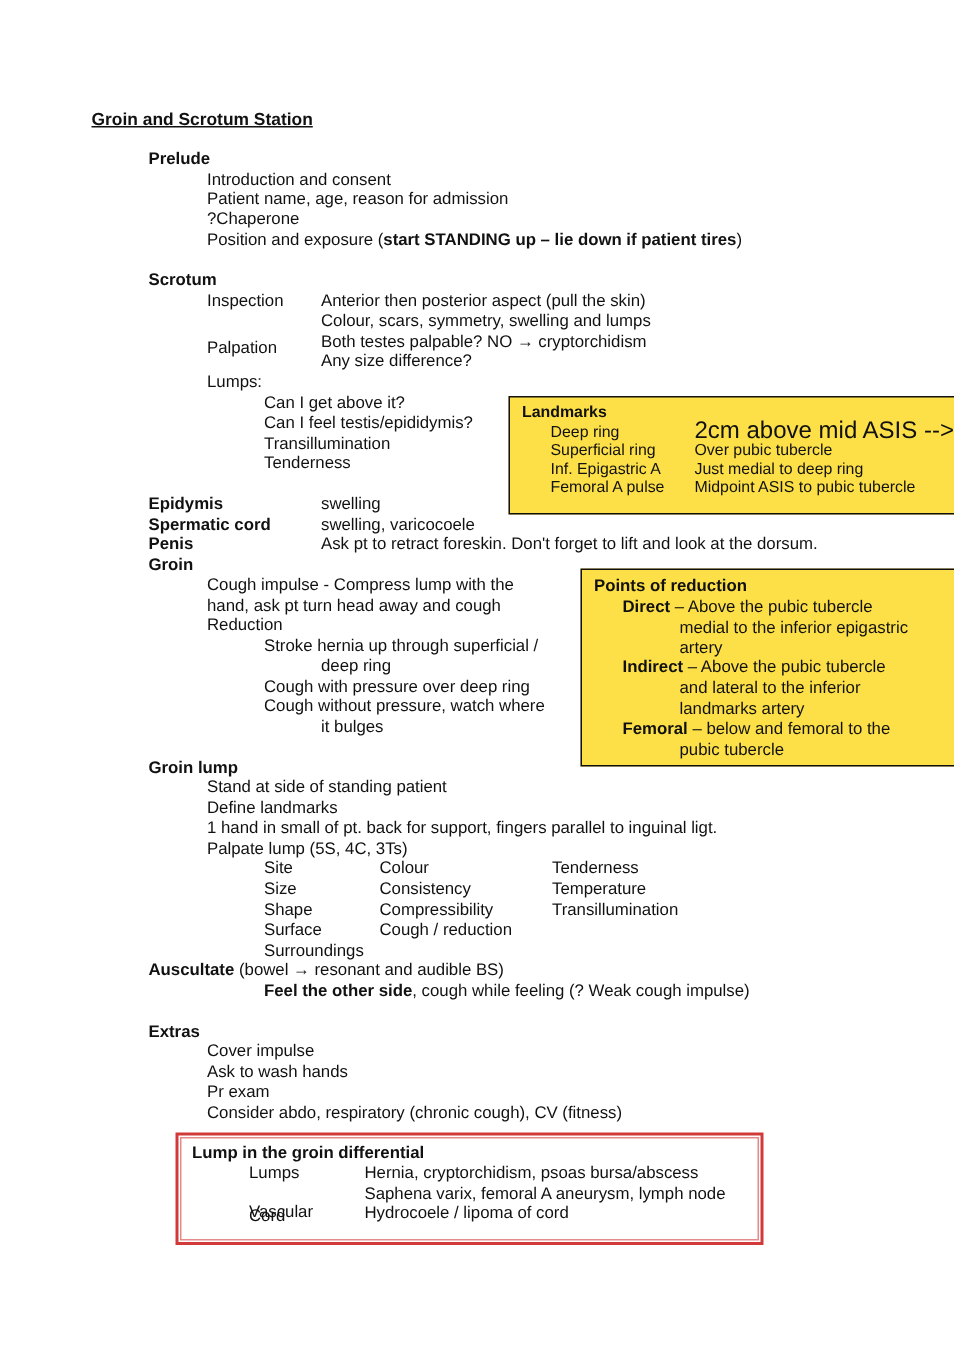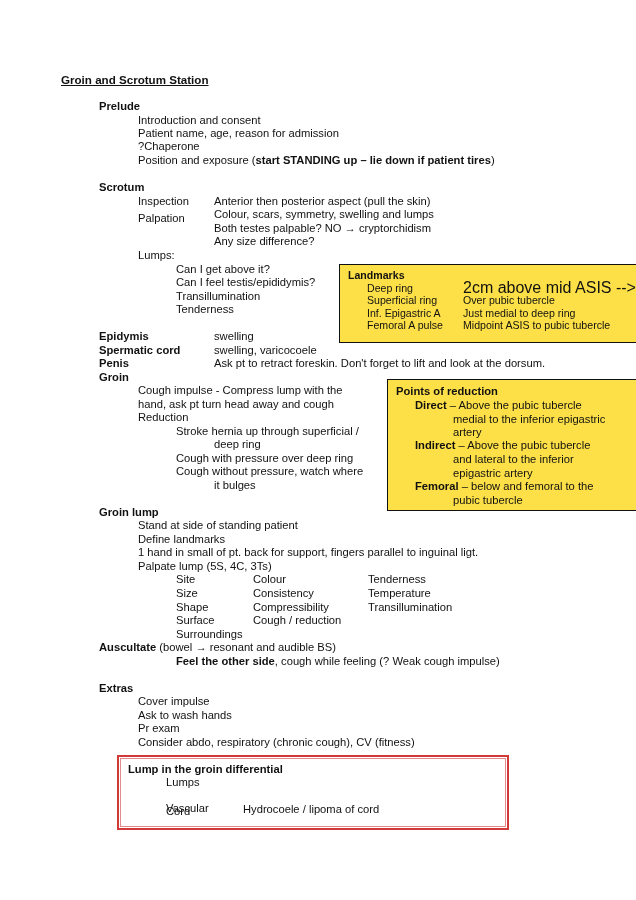--- a/index.html
+++ b/index.html
@@ -23,21 +23,21 @@
 <div class="t" style="left:138px;top:127px;">Patient name, age, reason for admission</div>
 <div class="t" style="left:138px;top:140px;">?Chaperone</div>
 <div class="t" style="left:138px;top:154px;">
   <span>Position and exposure (</span><span class="b">start STANDING up – lie down if patient tires</span><span>)</span>
 </div>
 
 <div class="t b" style="left:99px;top:181px;">Scrotum</div>
 <div class="t" style="left:138px;top:195px;">Inspection</div>
 <div class="t" style="left:214px;top:195px;">Anterior then posterior aspect (pull the skin)</div>
 <div class="t" style="left:214px;top:208px;">Colour, scars, symmetry, swelling and lumps</div>
-<div class="t" style="left:138px;top:212px;text-align:right;">Palpation</div>
+<div class="t" style="left:138px;top:226px;text-align:right;">Palpation</div>
 <div class="t" style="left:214px;top:222px;">Both testes palpable? NO → cryptorchidism</div>
 <div class="t" style="left:214px;top:235px;">Any size difference?</div>
 <div class="t" style="left:138px;top:249px;">Lumps:</div>
 <div class="t" style="left:176px;top:263px;">Can I get above it?</div>
 <div class="t" style="left:176px;top:276px;">Can I feel testis/epididymis?</div>
 <div class="t" style="left:176px;top:290px;">Transillumination</div>
 <div class="t" style="left:176px;top:303px;">Tenderness</div>
 
 <div class="box" style="left:339px;top:264px;width:288px;height:77px;">
   <div class="t b" style="left:8px;top:4px;font-size:10.6px;">Landmarks</div>
@@ -72,21 +72,21 @@
   <div class="t b" style="left:8px;top:5px;">Points of reduction</div>
   <div class="t" style="left:27px;top:19px;">
     <span class="b">Direct</span> <span>– Above the pubic tubercle</span>
   </div>
   <div class="t" style="left:65px;top:33px;">medial to the inferior epigastric</div>
   <div class="t" style="left:65px;top:46px;text-align:right;">artery</div>
   <div class="t" style="left:27px;top:59px;">
     <span class="b">Indirect</span> <span>– Above the pubic tubercle</span>
   </div>
   <div class="t" style="left:65px;top:73px;">and lateral to the inferior</div>
-  <div class="t" style="left:65px;top:87px;">epigastric artery</div>
+  <div class="t" style="left:65px;top:87px;">landmarks artery</div>
   <div class="t" style="left:27px;top:100px;">
     <span class="b">Femoral</span> <span>– below and femoral to the</span>
   </div>
   <div class="t" style="left:65px;top:114px;">pubic tubercle</div>
 </div>
 
 <div class="t b" style="left:99px;top:506px;">Groin lump</div>
 <div class="t" style="left:138px;top:519px;">Stand at side of standing patient</div>
 <div class="t" style="left:138px;top:533px;">Define landmarks</div>
 <div class="t" style="left:138px;top:546px;">1 hand in small of pt. back for support, fingers parallel to inguinal ligt.</div>
@@ -116,16 +116,18 @@
 
 <div class="t b" style="left:99px;top:682px;">Extras</div>
 <div class="t" style="left:138px;top:695px;">Cover impulse</div>
 <div class="t" style="left:138px;top:709px;">Ask to wash hands</div>
 <div class="t" style="left:138px;top:722px;">Pr exam</div>
 <div class="t" style="left:138px;top:736px;">Consider abdo, respiratory (chronic cough), CV (fitness)</div>
 
 <div class="redbox" style="left:117px;top:755px;width:388px;height:71px;">
   <div class="t b" style="left:9px;top:6px;">Lump in the groin differential</div>
   <div class="t" style="left:47px;top:19px;">Lumps</div>
+  <div class="t" style="left:124px;top:19px;">Hernia, cryptorchidism, psoas bursa/abscess</div>
   <div class="t" style="left:47px;top:33px;margin-top:12px;">Vascular</div>
+  <div class="t" style="left:124px;top:33px;">Saphena varix, femoral A aneurysm, lymph node</div>
   <div class="t" style="left:47px;top:48px;">Cord</div>
   <div class="t" style="left:124px;top:46px;">Hydrocoele / lipoma of cord</div>
 </div>
 
 </body></html>

